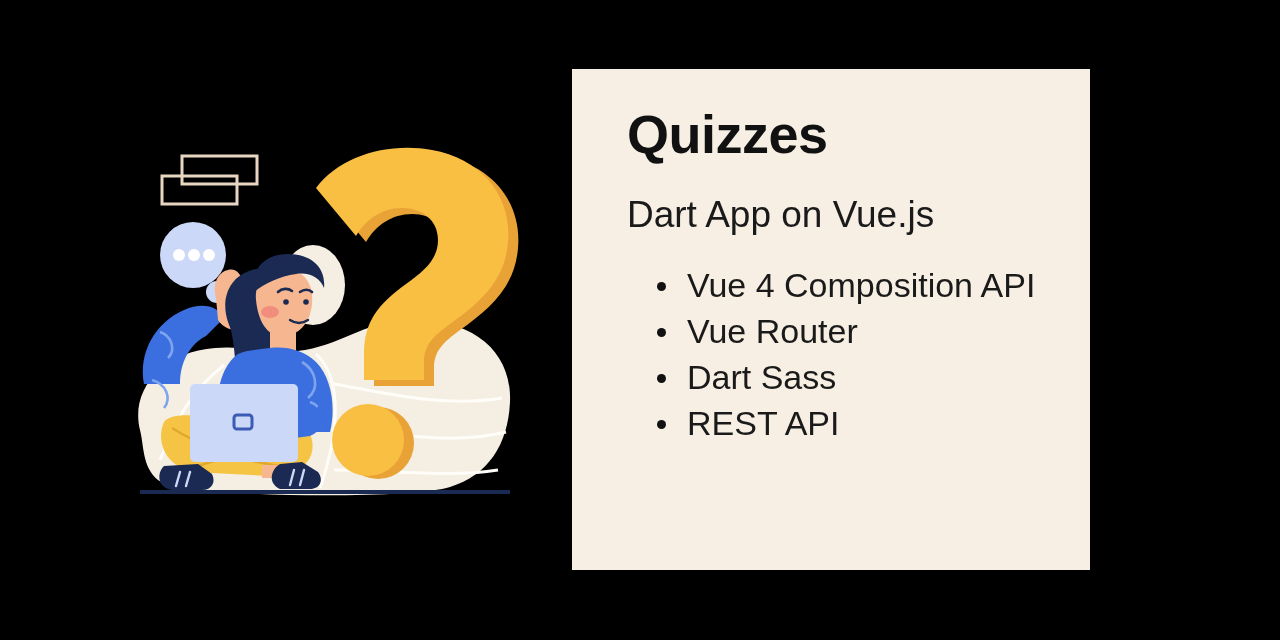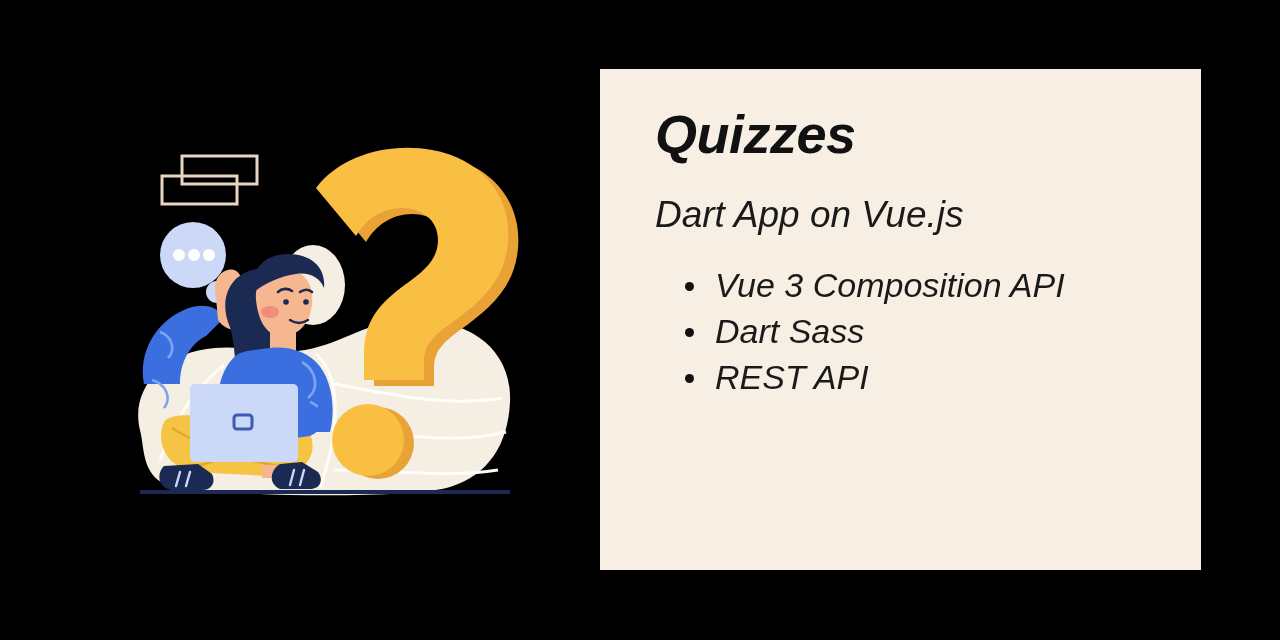--- a/index.html
+++ b/index.html
@@ -33,28 +33,27 @@
   }
   .illustration svg {
     display: block;
     width: 400px;
     height: 365px;
   }
 
   
   .info-card {
     position: absolute;
-    left: 600px;
+    left: 572px;
     top: 69px;
-    width: 601px;
+    width: 518px;
     height: 501px;
     background: #f7efe4;
     box-sizing: border-box;
     padding: 36px 40px 0 55px;
-    font-style: italic;
   }
 
   .card-title {
     margin: 0;
     font-size: 54px;
     font-weight: bold;
     line-height: 1.08;
     color: #111111;
     letter-spacing: -0.5px;
   }
@@ -268,19 +267,20 @@
       <rect x="20" y="350" width="370" height="4" fill="#1b2a52"></rect>
     </svg>
   </div>
 
   <div class="info-card">
     <h1 class="card-title">Quizzes</h1>
 
     <p class="card-subtitle">Dart App on Vue.js</p>
 
     <ul class="feature-list">
-      <li>Vue 3 Composition API</li>
+      <li>Vue 4 Composition API</li>
+      <li>Vue Router</li>
       <li>Dart Sass</li>
       <li>REST API</li>
     </ul>
   </div>
 
 </div>
 
 </body></html>

